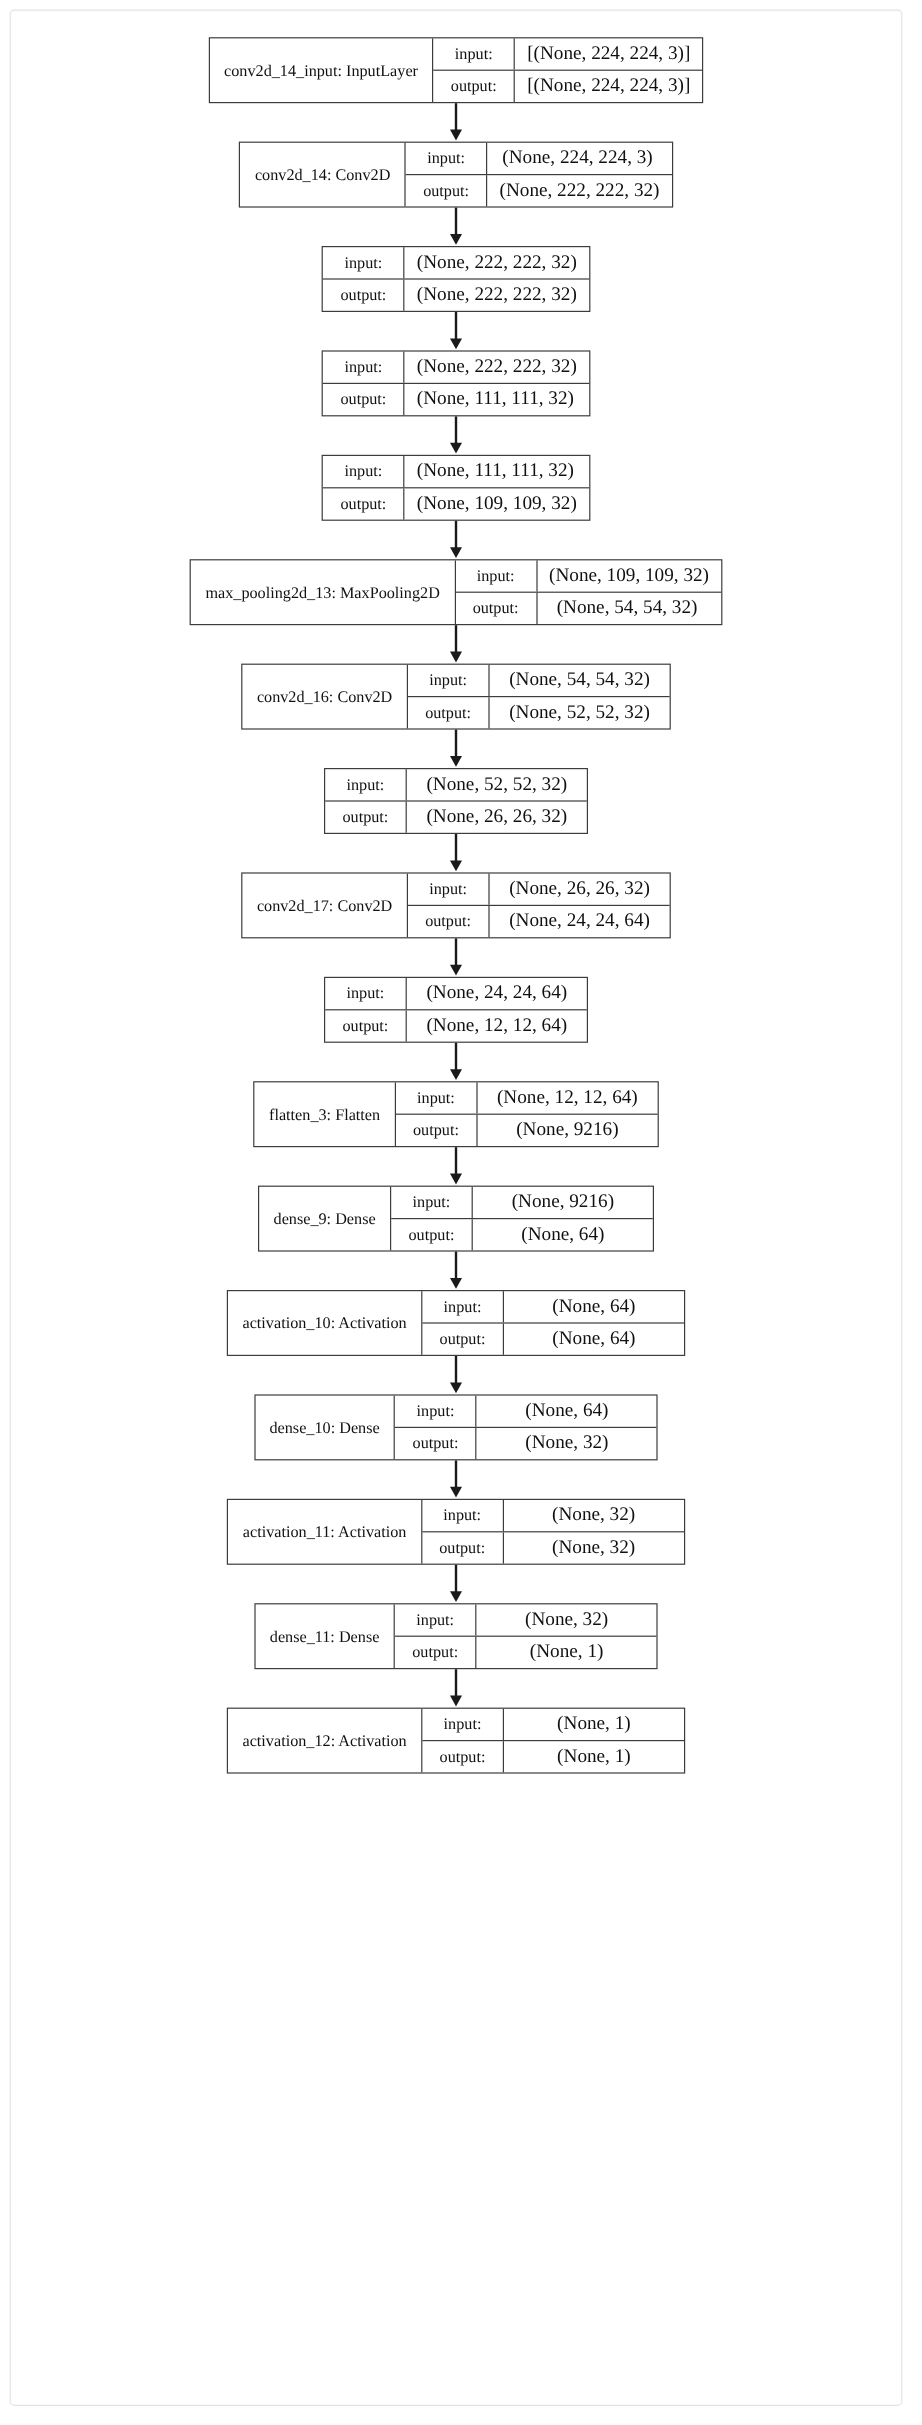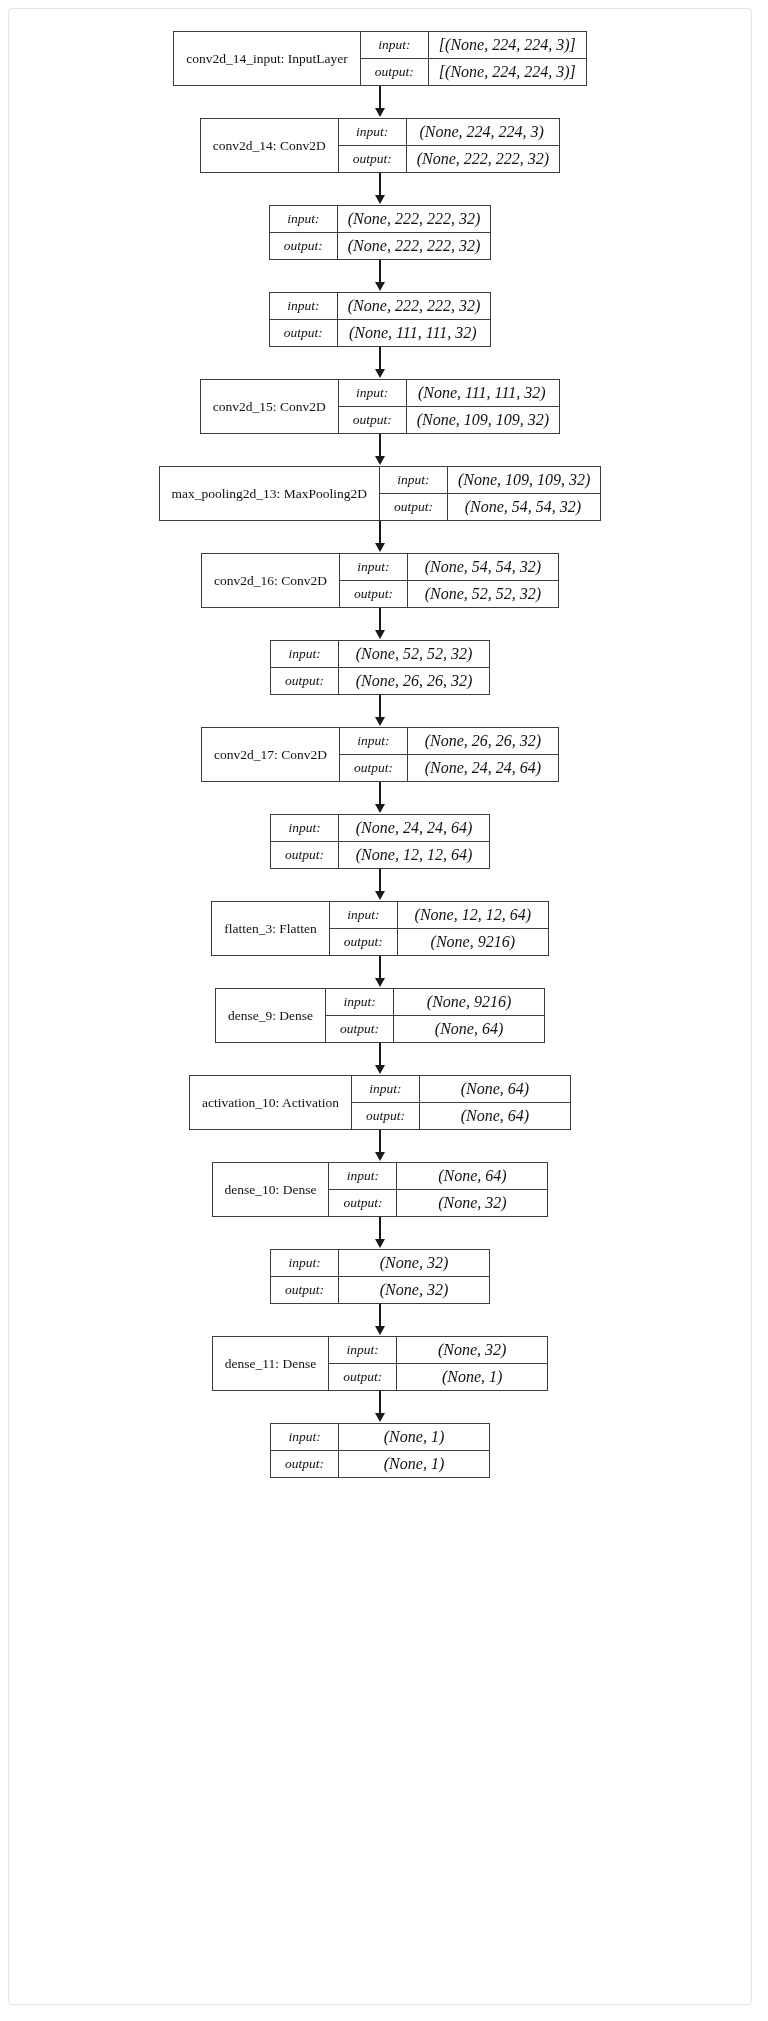--- a/index.html
+++ b/index.html
@@ -40,21 +40,20 @@
     border-right:1px solid #3d3d3d;
     box-sizing:border-box;
   }
   .io{
     display:flex;flex-direction:column;
     box-sizing:border-box;
   }
   .io-row{
     display:flex;
     box-sizing:border-box;
-    font-style:italic;
   }
   .io-row.first{
     border-bottom:1px solid #3d3d3d;
   }
   .io-label{
     display:flex;align-items:center;justify-content:center;
     width:68px;
     padding:4px 6px;
     font-size:13.5px;
     color:#111;
@@ -159,21 +158,20 @@
             <div class="io-label">output:</div>
             <div class="io-shape">(None, 111, 111, 32)</div>
           </div>
         </div>
       </div>
       <div class="edge">
         <div class="stem"></div>
         <div class="head"></div>
       </div>
       <div class="node">
-        <div class="title">conv2d_15: Conv2D</div>
         <div class="io">
           <div class="io-row first">
             <div class="io-label">input:</div>
             <div class="io-shape">(None, 111, 111, 32)</div>
           </div>
           <div class="io-row ">
             <div class="io-label">output:</div>
             <div class="io-shape">(None, 109, 109, 32)</div>
           </div>
         </div>
@@ -327,20 +325,21 @@
             <div class="io-label">output:</div>
             <div class="io-shape">(None, 32)</div>
           </div>
         </div>
       </div>
       <div class="edge">
         <div class="stem"></div>
         <div class="head"></div>
       </div>
       <div class="node">
+        <div class="title">activation_11: Activation</div>
         <div class="io">
           <div class="io-row first">
             <div class="io-label">input:</div>
             <div class="io-shape">(None, 32)</div>
           </div>
           <div class="io-row ">
             <div class="io-label">output:</div>
             <div class="io-shape">(None, 32)</div>
           </div>
         </div>
@@ -360,20 +359,21 @@
             <div class="io-label">output:</div>
             <div class="io-shape">(None, 1)</div>
           </div>
         </div>
       </div>
       <div class="edge">
         <div class="stem"></div>
         <div class="head"></div>
       </div>
       <div class="node">
+        <div class="title">activation_12: Activation</div>
         <div class="io">
           <div class="io-row first">
             <div class="io-label">input:</div>
             <div class="io-shape">(None, 1)</div>
           </div>
           <div class="io-row ">
             <div class="io-label">output:</div>
             <div class="io-shape">(None, 1)</div>
           </div>
         </div>

